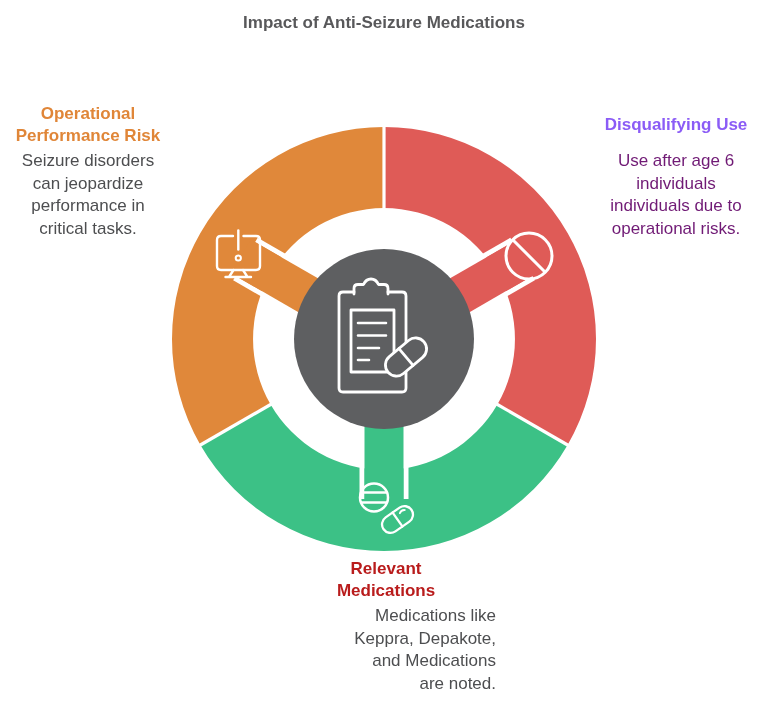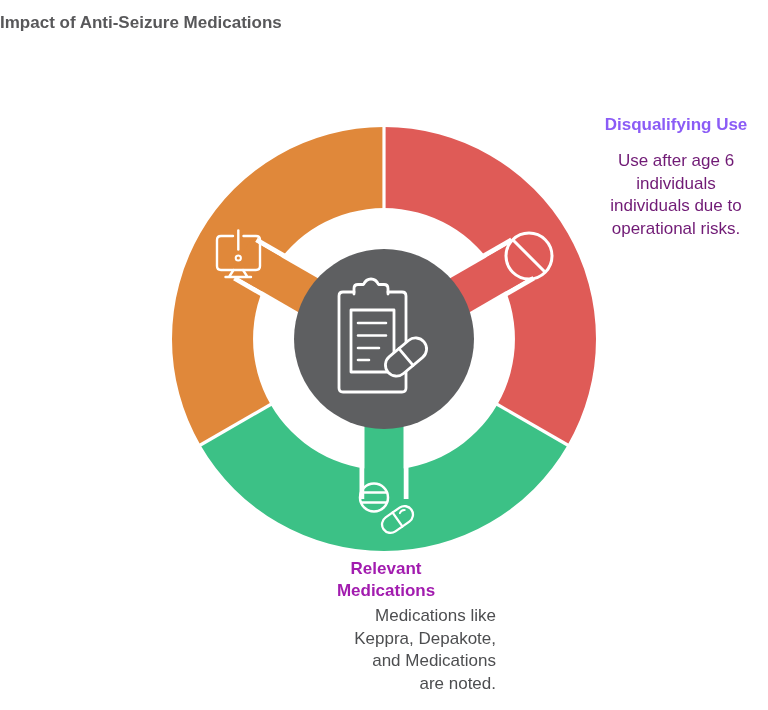--- a/index.html
+++ b/index.html
@@ -2,21 +2,21 @@
 <html><head>
 <meta charset="utf-8">
 <style>
   html,body{margin:0;padding:0;background:#ffffff;}
   .stage{
     position:relative;width:768px;height:710px;overflow:hidden;background:#ffffff;
     font-family:"Liberation Sans","DejaVu Sans",sans-serif;
   }
   .diagram-svg{position:absolute;left:0;top:0;}
   .page-title{
-    position:absolute;left:0;top:12px;width:768px;text-align:left;
+    position:absolute;left:0;top:12px;width:768px;text-align:center;
     font-size:17px;font-weight:bold;line-height:22px;
   }
   .label{position:absolute;text-align:center;font-size:17px;}
   .label-heading{
     height:46px;display:flex;flex-direction:column;justify-content:center;
     font-weight:bold;line-height:22px;
   }
   .label-body{margin-top:2px;line-height:22.5px;}
   .label-left{left:0;top:102px;width:176px;}
   .label-right{left:586px;top:102px;width:180px;}
@@ -83,35 +83,47 @@
       <g transform="translate(397.5,519.5) rotate(-35)">
         <rect x="-17" y="-8.5" width="34" height="17" rx="8.5" stroke-width="2.3" fill="#3CC186"></rect>
         <line x1="0" y1="-8.5" x2="0" y2="8.5" stroke-width="2.3"></line>
         <path d="M 5.5 -3.8 Q 8.5 -6 11.5 -3.5" stroke-width="1.8"></path>
       </g>
     </g>
   </svg>
 
   <div class="page-title" style="color: rgb(88, 88, 90);">Impact of Anti-Seizure Medications</div>
 
+  <div class="label label-left">
+    <div class="label-heading" style="color: rgb(224, 134, 56);">
+      <div>Operational</div>
+      <div>Performance Risk</div>
+    </div>
+    <div class="label-body" style="color: rgb(77, 78, 80);">
+      <div>Seizure disorders</div>
+      <div>can jeopardize</div>
+      <div>performance in</div>
+      <div>critical tasks.</div>
+    </div>
+  </div>
 
   <div class="label label-right">
     <div class="label-heading" style="color: #8b5cf6;">
       <div>Disqualifying Use</div>
     </div>
     <div class="label-body" style="color: #701a75;">
       <div>Use after age 6</div>
       <div>individuals</div>
       <div>individuals due to</div>
       <div>operational risks.</div>
     </div>
   </div>
 
   <div class="label label-bottom">
-    <div class="label-heading" style="color: #a21caf;">
+    <div class="label-heading" style="color: #b91c1c;">
       <div>Relevant</div>
       <div>Medications</div>
     </div>
     <div class="label-body" style="color: rgb(77, 78, 80); text-align: right;">
       <div>Medications like</div>
       <div>Keppra, Depakote,</div>
       <div>and Medications</div>
       <div>are noted.</div>
     </div>
   </div>

